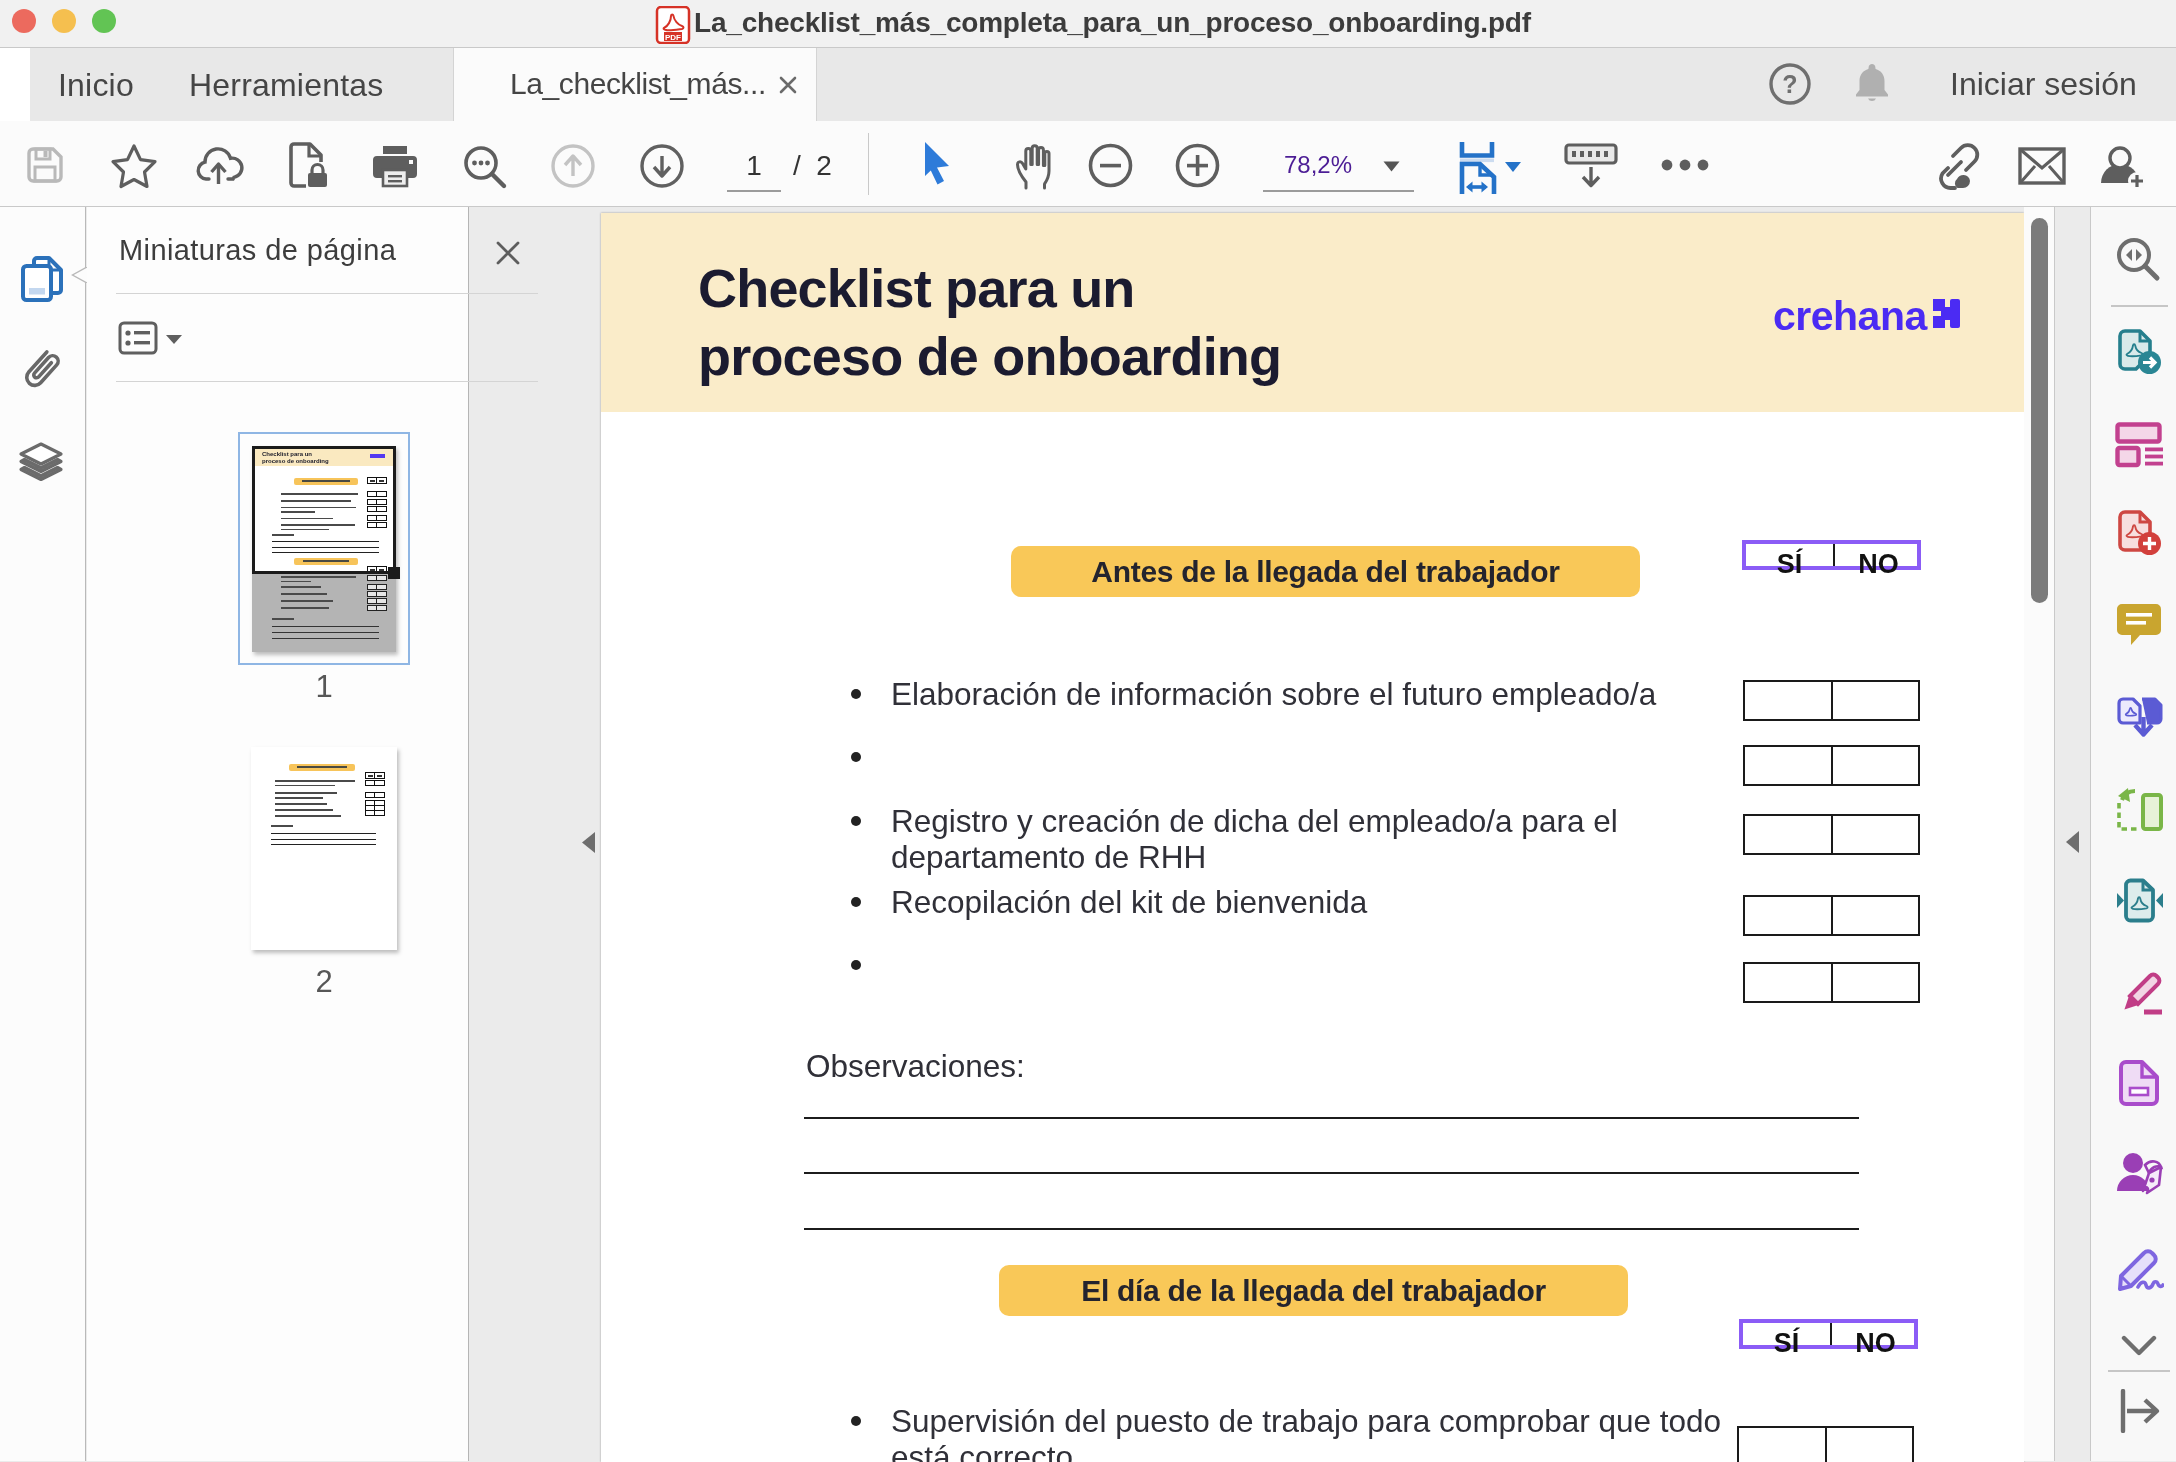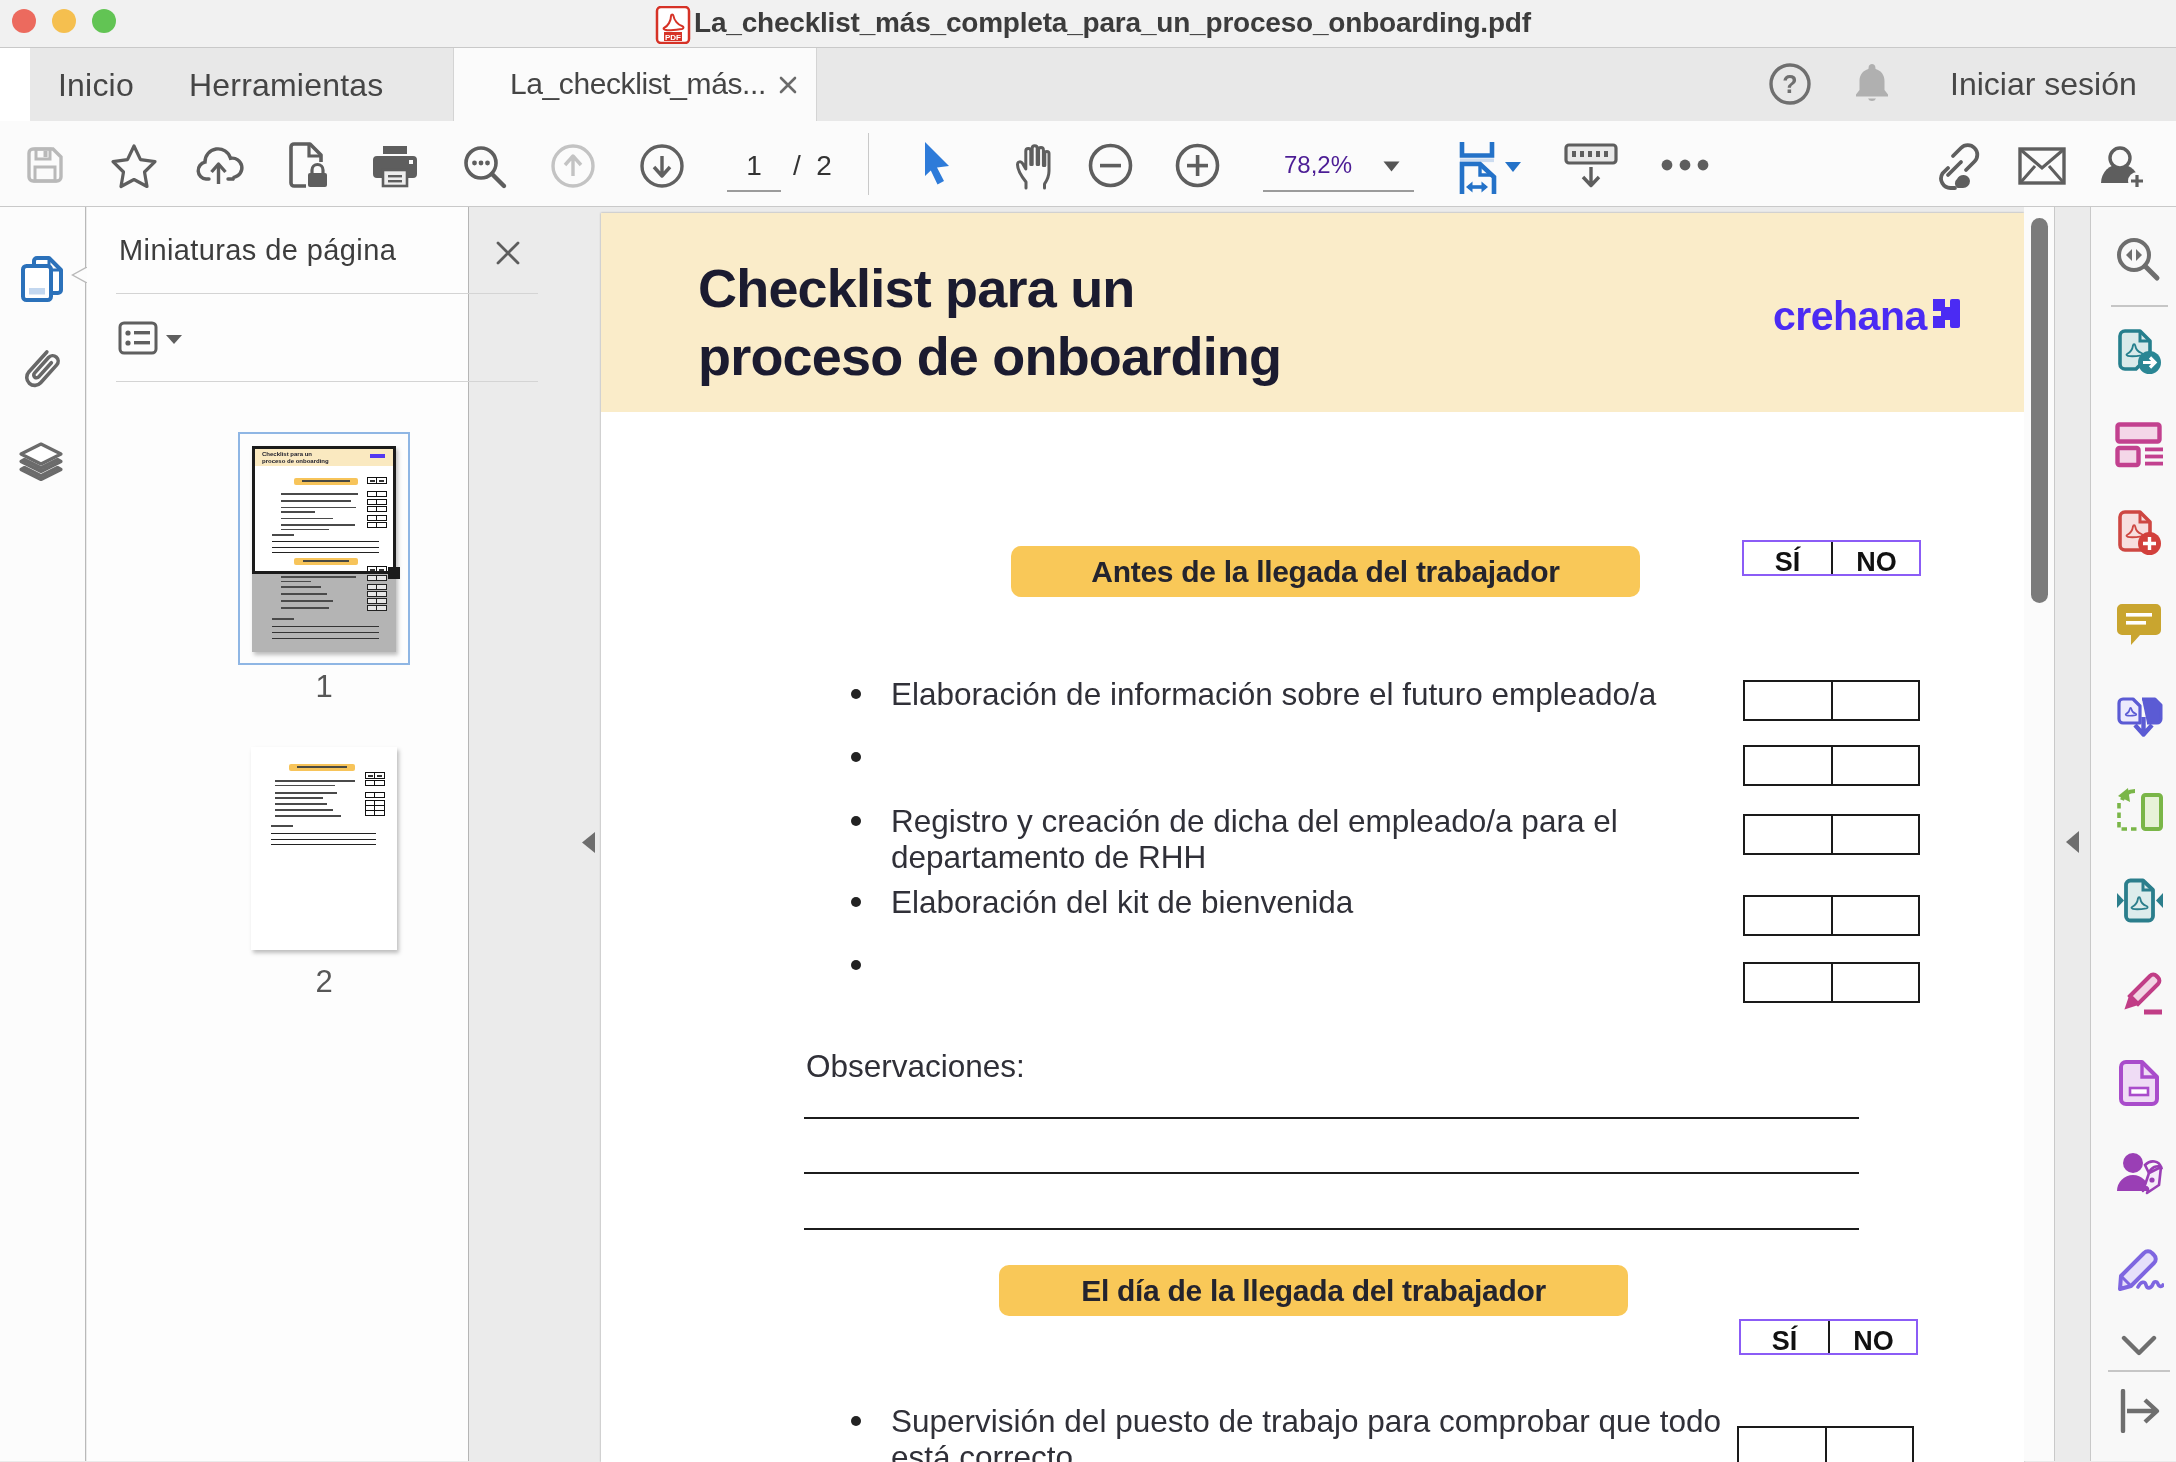--- a/index.html
+++ b/index.html
@@ -36,21 +36,21 @@
   #scrollthumb { left:7px; top:11px; width:17px; height:385px; background:#7b7b7b; border-radius:9px; }
   
   #rsplit { left:2054px; top:0; width:37px; height:1254px; background:#ebebeb; border-left:1px solid #c9c9c9; border-right:1px solid #c9c9c9; }
   
   #rightrail { left:2091px; top:0; width:85px; height:1254px; background:#f8f8f8; }
 
   
   #pgheader { left:0; top:0; width:1423px; height:199px; background:#faecc9; }
   #pgtitle { left:97px; top:41px; font-size:54px; font-weight:bold; color:#1b1b30; line-height:68px; letter-spacing:-0.8px; }
   .banner { width:629px; height:51px; background:#f9c858; border-radius:10px; text-align:center; font-weight:bold; color:#24242e; font-size:30px; line-height:51px; letter-spacing:-0.3px; }
-  .sino { width:179px; height:36px; border:2px solid #8b5cf6; }
+  .sino { width:179px; height:30px; border:4px solid #8b5cf6; }
   .sino .div { position:absolute; left:87px; top:0; width:2px; height:100%; background:#1a1a1a; }
   .sino span { position:absolute; top:0; width:87px; text-align:center; font-size:27px; font-weight:bold; color:#111; line-height:40px;}
   .ansbox { width:177px; height:41px; border:2px solid #1a1a1a; }
   .ansbox .div { position:absolute; left:86px; top:0; width:2px; height:100%; background:#1a1a1a; }
   .btxt { font-size:31.5px; color:#303038; letter-spacing:0px; line-height:36px; white-space:nowrap; }
   .bullet { width:10px; height:10px; border-radius:50%; background:#222; }
   .oline { width:1055px; height:2px; background:#1c1c1c; }
 
   
   #thumb1sel { left:151px; top:225px; width:172px; height:233px; border:2px solid #8fb6e4; background:#fdfdfd; }
@@ -425,21 +425,21 @@
         <div class="div"></div>
       </div>
 
     <div class="abs bullet" style="left:250px; top:603px;"></div>
     <div class="abs btxt" style="left:290px; top:590px;">Registro y creación de dicha del empleado/a para el<br>departamento de RHH</div>
     <div class="abs ansbox" style="left:1142px; top:601px;">
         <div class="div"></div>
       </div>
 
     <div class="abs bullet" style="left:250px; top:684px;"></div>
-    <div class="abs btxt" style="left:290px; top:671px;">Elaboración del kit de bienvenida</div>
+    <div class="abs btxt" style="left:290px; top:671px;">Recopilación del kit de bienvenida</div>
     <div class="abs ansbox" style="left:1142px; top:682px;">
         <div class="div"></div>
       </div>
 
     <div class="abs bullet" style="left:250px; top:747px;"></div>
     <div class="abs ansbox" style="left:1142px; top:749px;">
         <div class="div"></div>
       </div>
 
     <div class="abs btxt" style="left:205px; top:835px;">Observaciones:</div>

